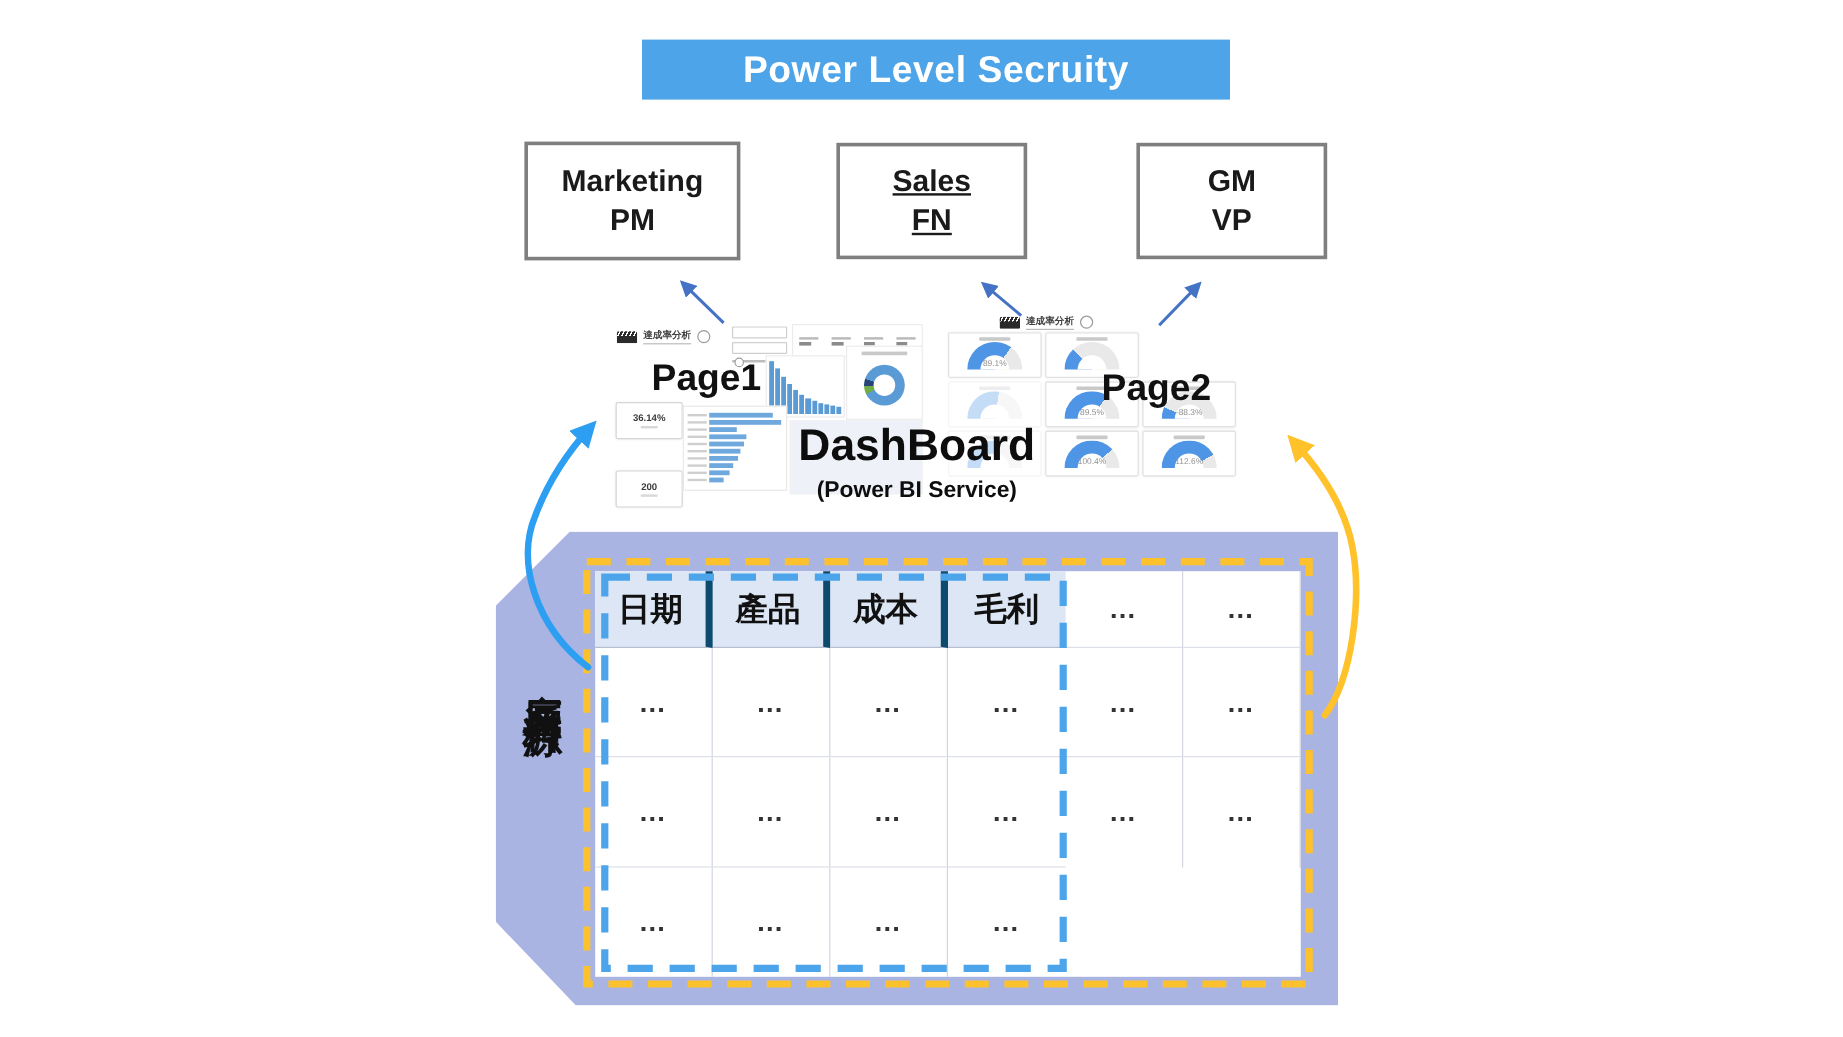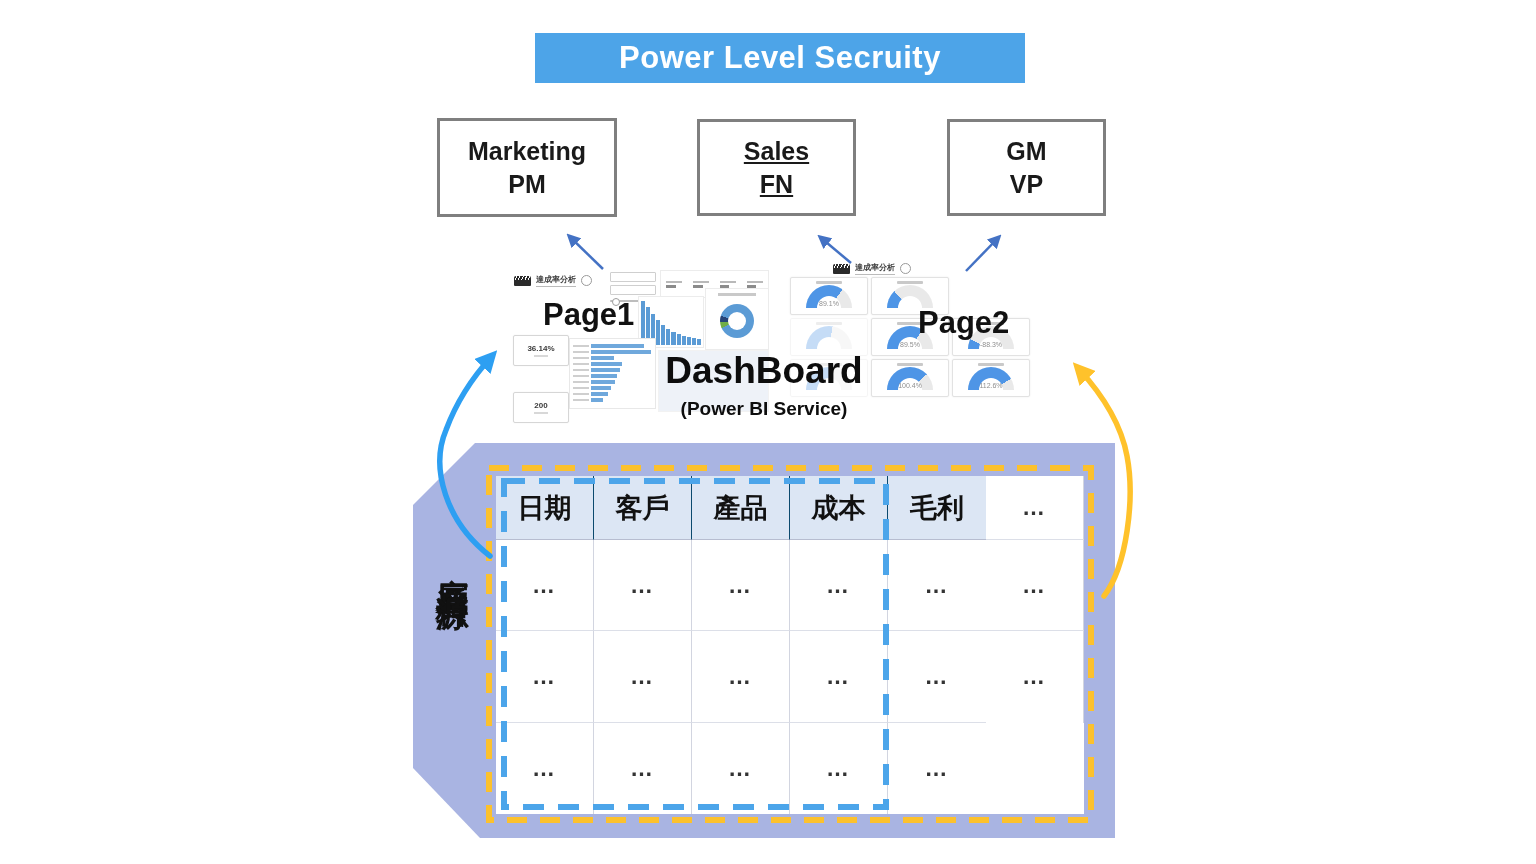--- a/index.html
+++ b/index.html
@@ -77,21 +77,21 @@
   .gauge-value{position:absolute;left:0;right:0;bottom:1px;font-size:7px;color:#8f8f8f;text-align:center;}
 
   
   .src-shape{position:absolute;left:413px;top:443px;width:702px;height:395px;background:#A9B4E2;z-index:1;
     clip-path:polygon(62px 0,100% 0,100% 100%,67px 100%,0 325px,0 62px);}
   .side-label{position:absolute;left:429px;top:552px;writing-mode:vertical-rl;font-size:33px;font-weight:bold;
     color:#111;letter-spacing:5px;z-index:2;}
   .src-table{position:absolute;left:496px;top:476px;width:588px;height:338px;background:#fff;z-index:2;
     display:grid;grid-template-columns:repeat(6,1fr);grid-template-rows:64px repeat(3,1fr);}
   .src-table .th{background:#DCE6F4;display:flex;align-items:center;justify-content:center;
-    font-size:27px;font-weight:800;color:#111;border-right:1px solid #0c4a6e;border-bottom:1px solid #b7bdd0;}
+    font-size:27px;font-weight:800;color:#111;border-right:6px solid #0c4a6e;border-bottom:1px solid #b7bdd0;}
   .src-table .td{display:flex;align-items:center;justify-content:center;font-size:23px;font-weight:bold;color:#333;
     border-right:1px solid #d2d5e0;border-bottom:1px solid #dcdfe8;letter-spacing:2px;}
   .src-table .last-col{border-right:none;}
   .src-table .last-row{border-bottom:none;}
 
   
   .dash-svg{position:absolute;left:0;top:0;z-index:3;pointer-events:none;}
   .arrow-svg{position:absolute;left:0;top:0;z-index:6;pointer-events:none;}
 </style>
 </head>
@@ -114,21 +114,20 @@
   <div class="role-box role-3">
     <span>GM</span>
     <span>VP</span>
   </div>
 
   <div class="src-shape"></div>
   <div class="side-label">底層資料源</div>
 
   <div class="src-table" id="src-table">
       <div class="th">日期</div>
-      <div class="th">客戶</div>
       <div class="th">產品</div>
       <div class="th">成本</div>
       <div class="th last-col">毛利</div>
       <div class="td">…</div>
       <div class="td">…</div>
       <div class="td">…</div>
       <div class="td">…</div>
       <div class="td">…</div>
       <div class="td last-col">…</div>
       <div class="td">…</div>

